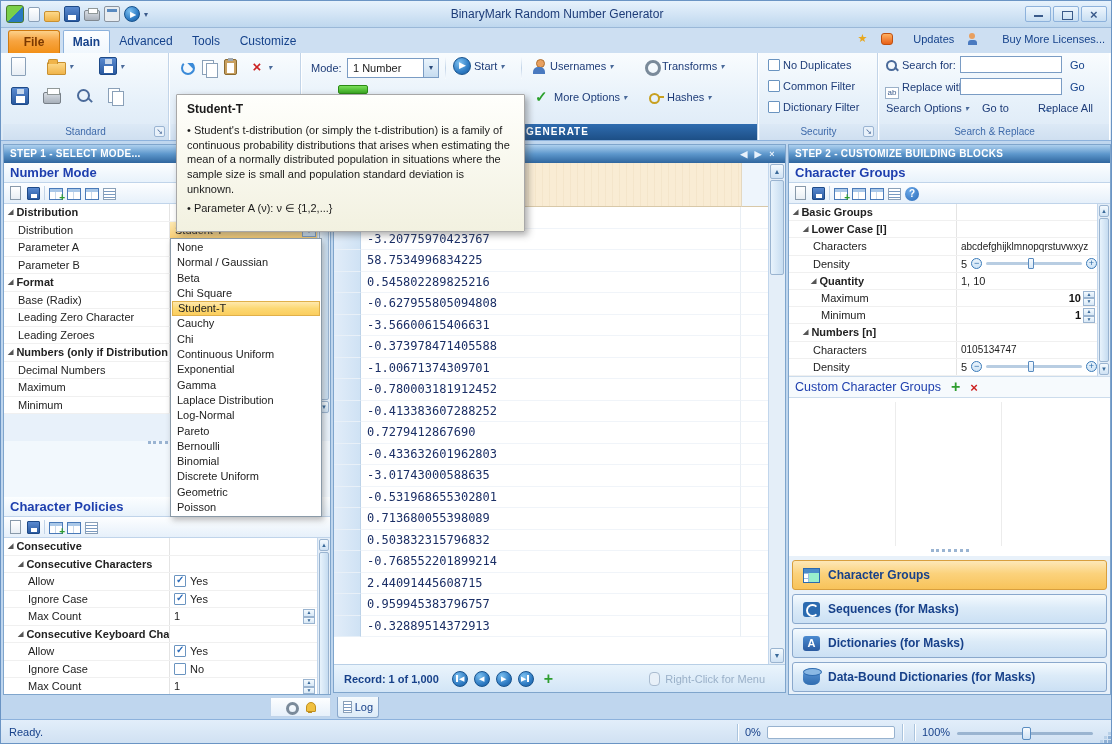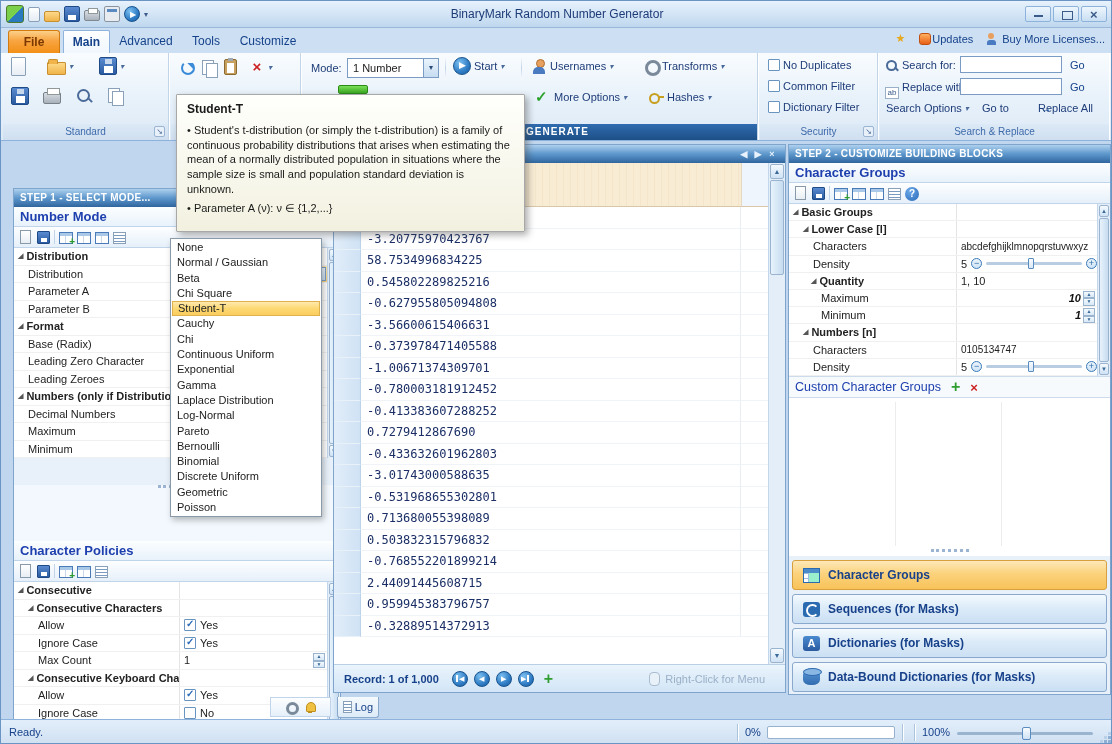--- a/index.html
+++ b/index.html
@@ -36,21 +36,21 @@
 
   
   .tabrow{position:absolute;left:0;top:27px;width:1112px;height:25px;background:#cddff2;}
   .filebtn{position:absolute;left:7px;top:2px;width:52px;height:23px;border:1px solid #d07a10;border-bottom:none;
     border-radius:3px 3px 0 0;background:linear-gradient(#fcd08a,#f7a440 45%,#f29018);
     color:#7a3800;font-weight:bold;font-size:12px;text-align:center;line-height:22px;}
   .rtab{position:absolute;top:2px;height:23px;line-height:23px;text-align:center;font-size:12px;color:#15428b;}
   .rtab.active{background:linear-gradient(#fdfeff,#f0f7fd);border:1px solid #8db2dc;border-bottom:none;
     border-radius:2px 2px 0 0;font-weight:bold;}
   .tab-right{position:absolute;right:8px;top:4px;display:flex;gap:14px;align-items:center;font-size:11px;color:#15428b;}
-  .tri-item{display:flex;gap:1px;}
+  .tri-item{display:flex;gap:20px;}
   .star-ic{color:#e8a820;font-size:11px;}
   .upd-ic{width:12px;height:12px;border-radius:3px;background:linear-gradient(#ffb060,#e86018);border:1px solid #c05010;}
   .ppl-ic{width:14px;height:12px;position:relative;}
   .ppl-ic::before{content:"";position:absolute;left:1px;top:0;width:6px;height:6px;border-radius:50%;background:#e8a060;}
   .ppl-ic::after{content:"";position:absolute;left:0;bottom:0;width:9px;height:5px;border-radius:3px 3px 0 0;background:#4a7ac0;}
 
   
   .ribbon{position:absolute;left:0;top:52px;width:1112px;height:88px;
     background:linear-gradient(#f9fcfe,#e7f1fa 55%,#dce9f6);border-bottom:1px solid #8db2dc;}
   .rgroup{position:absolute;top:0;height:87px;border-right:1px solid #c2d4e8;box-shadow:1px 0 0 #ffffff;}
@@ -156,21 +156,21 @@
   .lvl3{padding-left:32px;}
   .combo-sel{background:linear-gradient(#fde9b2,#f9cf76);padding-left:5px;}
   .combo-sel .cb-btn{position:absolute;right:1px;top:1px;bottom:1px;width:14px;background:linear-gradient(#eaf4fc,#c6dcf0);
     border:1px solid #7a9cc4;font-size:8px;color:#2a4a7a;text-align:center;line-height:13px;}
   .cb-btn::after{content:"\25BE";}
   .chk .cbx{margin-right:4px;}
   .cbx.on::after{content:"\2713";position:absolute;left:1px;top:-2px;color:#2a6ab8;font-size:10px;font-weight:bold;}
   .spinner{position:absolute;right:2px;top:1px;width:12px;height:15px;display:flex;flex-direction:column;}
   .spinner span{flex:1;border:1px solid #9ab4d0;background:linear-gradient(#f4fafe,#d8e8f6);
     font-size:5px;color:#3a6a9a;text-align:center;line-height:5px;}
-  .boldnum{font-weight:bold;color:#111;font-style:italic;}
+  .boldnum{font-weight:bold;color:#111;}
   .spin-right{justify-content:flex-end;padding-right:16px;}
   .sv-num{margin-right:4px;}
   .sl-btn{width:11px;height:11px;border-radius:50%;border:1px solid #3a7ab8;background:linear-gradient(#eaf4fc,#cfe4f6);
     color:#2a6aa8;font-size:9px;line-height:9px;text-align:center;flex:none;}
   .sl-track{flex:1;height:3px;background:#b8cde2;border-radius:2px;margin:0 4px;position:relative;}
   .sl-thumb{position:absolute;left:44%;top:-4px;width:6px;height:11px;background:linear-gradient(#f8fbfe,#d8e8f6);
     border:1px solid #5a8cc0;border-radius:1px;}
   .chars-val{font-size:10px;letter-spacing:0;}
 
   
@@ -420,21 +420,21 @@
       </span>
       <span class="cluster abs" style="left:102px;top:49px;gap:32px;">
         <span class="rlabel">Go to</span>
         <span class="ric ic-goto"></span>
       </span>
       <span class="rlabel abs" style="left:158px;top:49px;">Replace All</span>
       <div class="rband">Search &amp; Replace</div>
     </div>
   </div>
 
-  <div class="panel" style="left:12px;top:143px;width:328px;height:551px;margin-top:44px;">
+  <div class="panel" style="left:2px;top:143px;width:328px;height:551px;">
     <div class="phead">
       <span>STEP 1 - SELECT MODE...</span>
     </div>
     <div class="sec-title">Number Mode</div>
     <div class="toolbar">
       <span class="tb-ic tb-page"></span>
       <span class="tb-ic tb-save"></span>
       <span class="tbsep"></span>
       <span class="tb-ic tb-table tb-plus"></span>
       <span class="tb-ic tb-table"></span>

